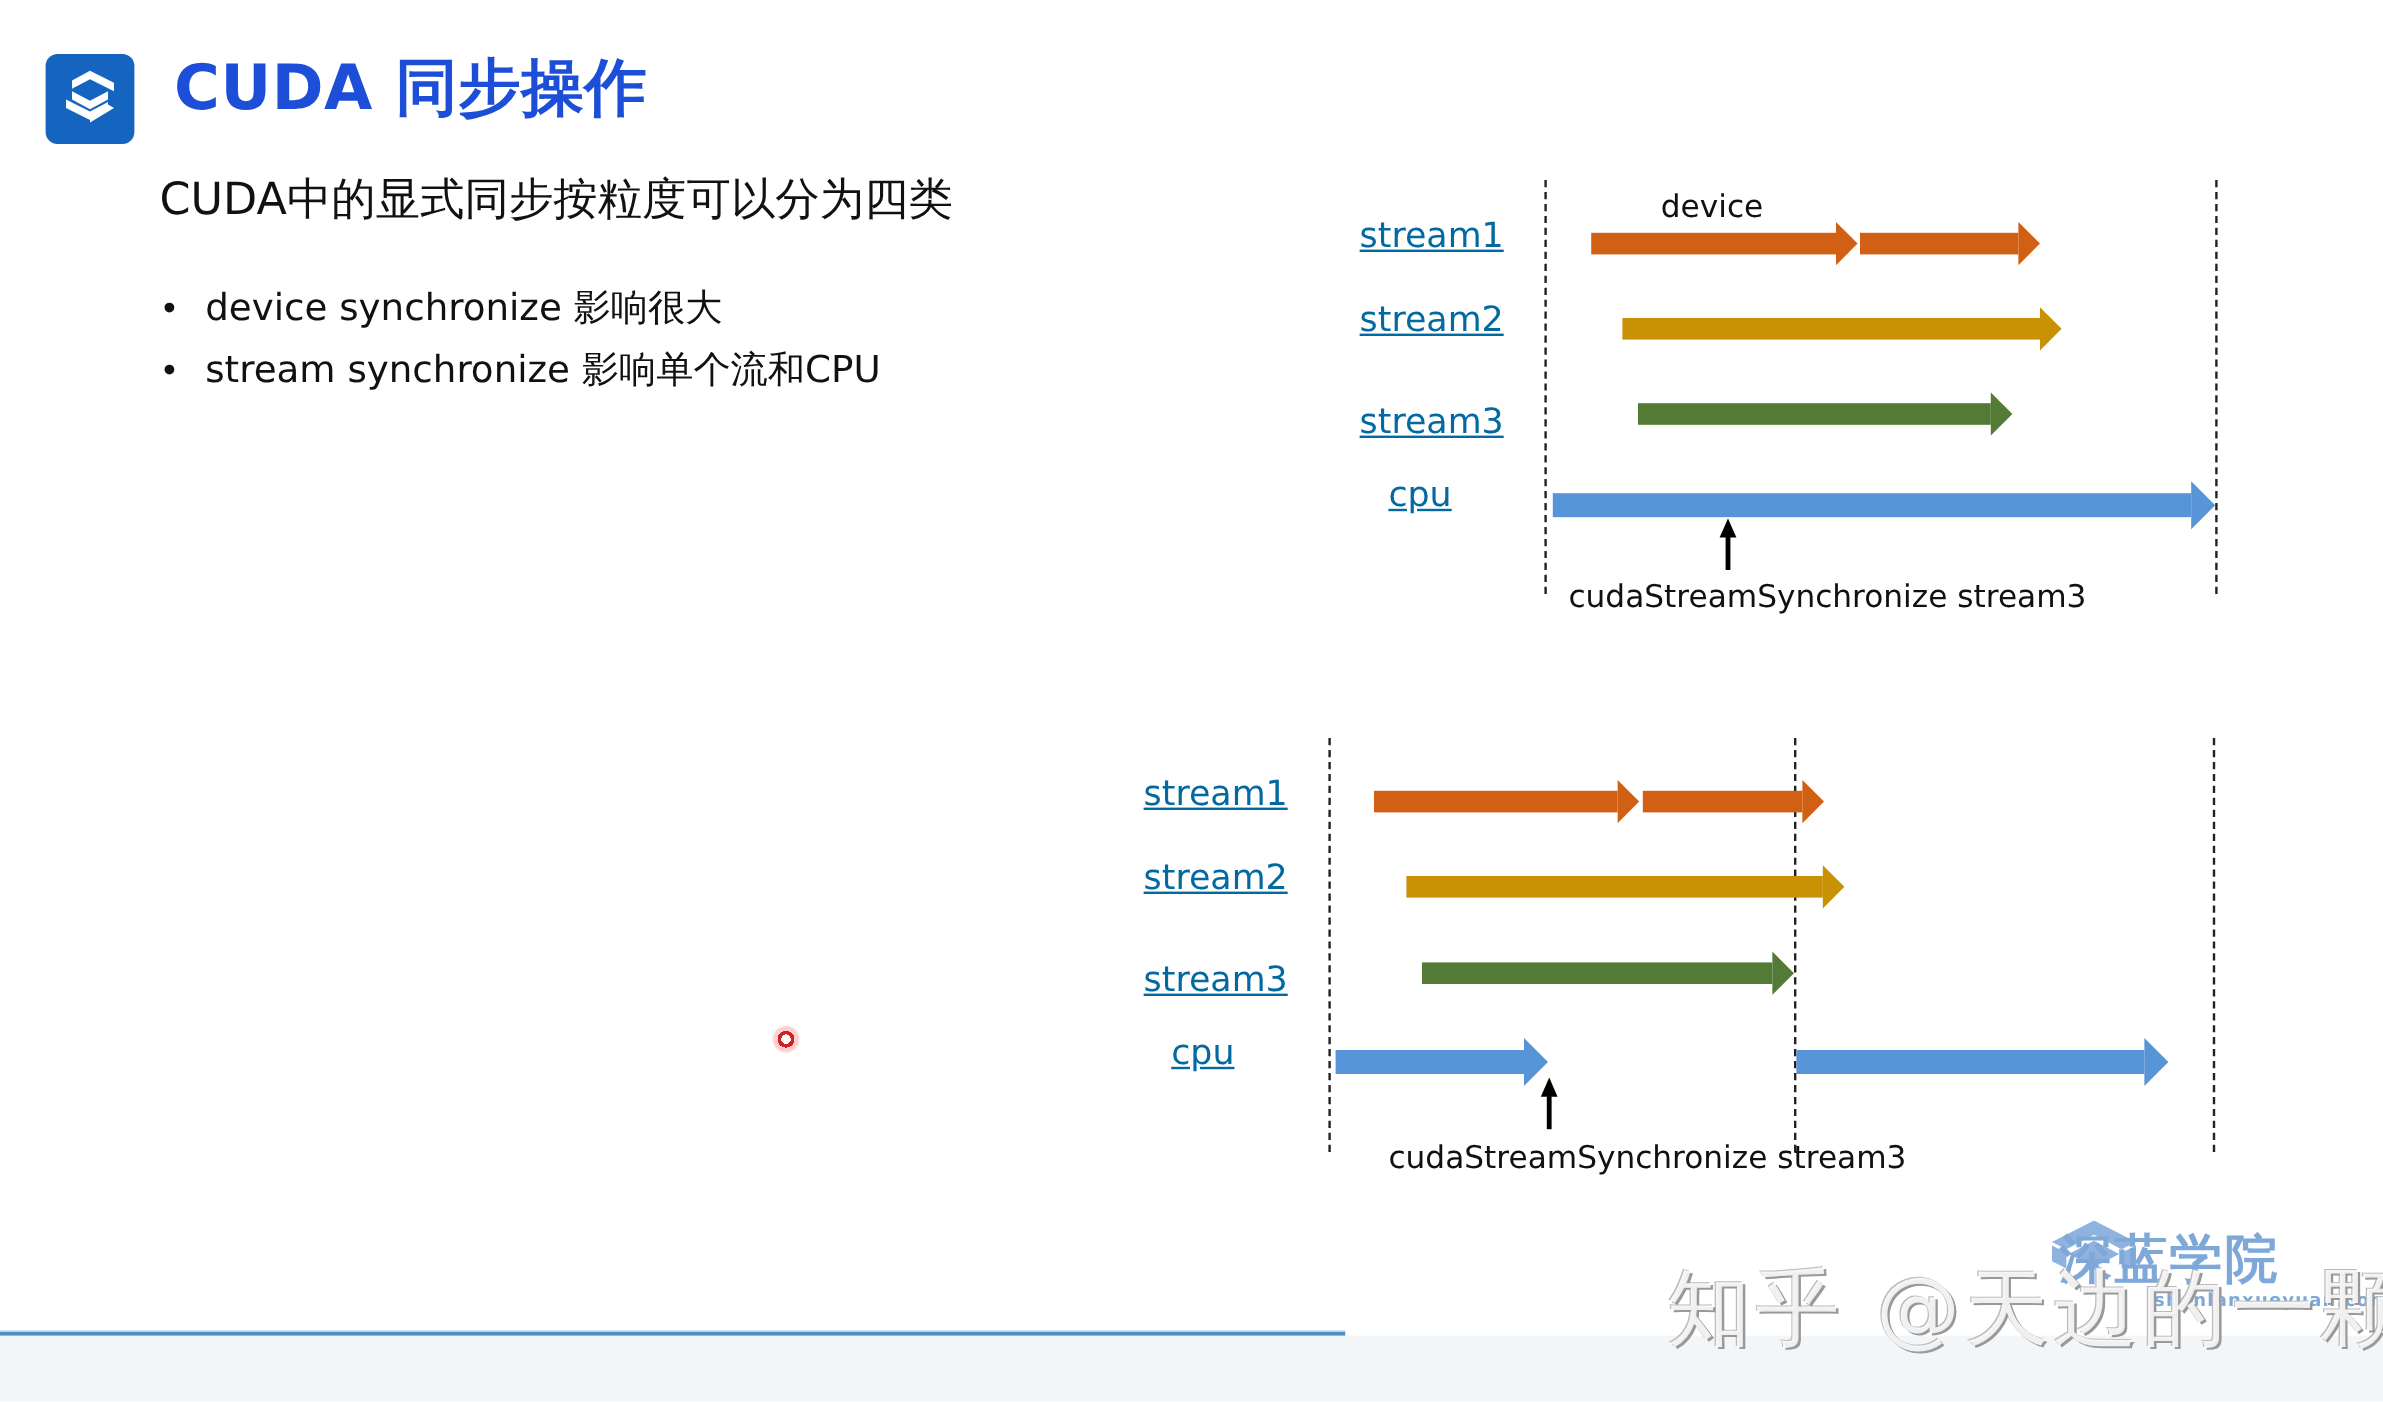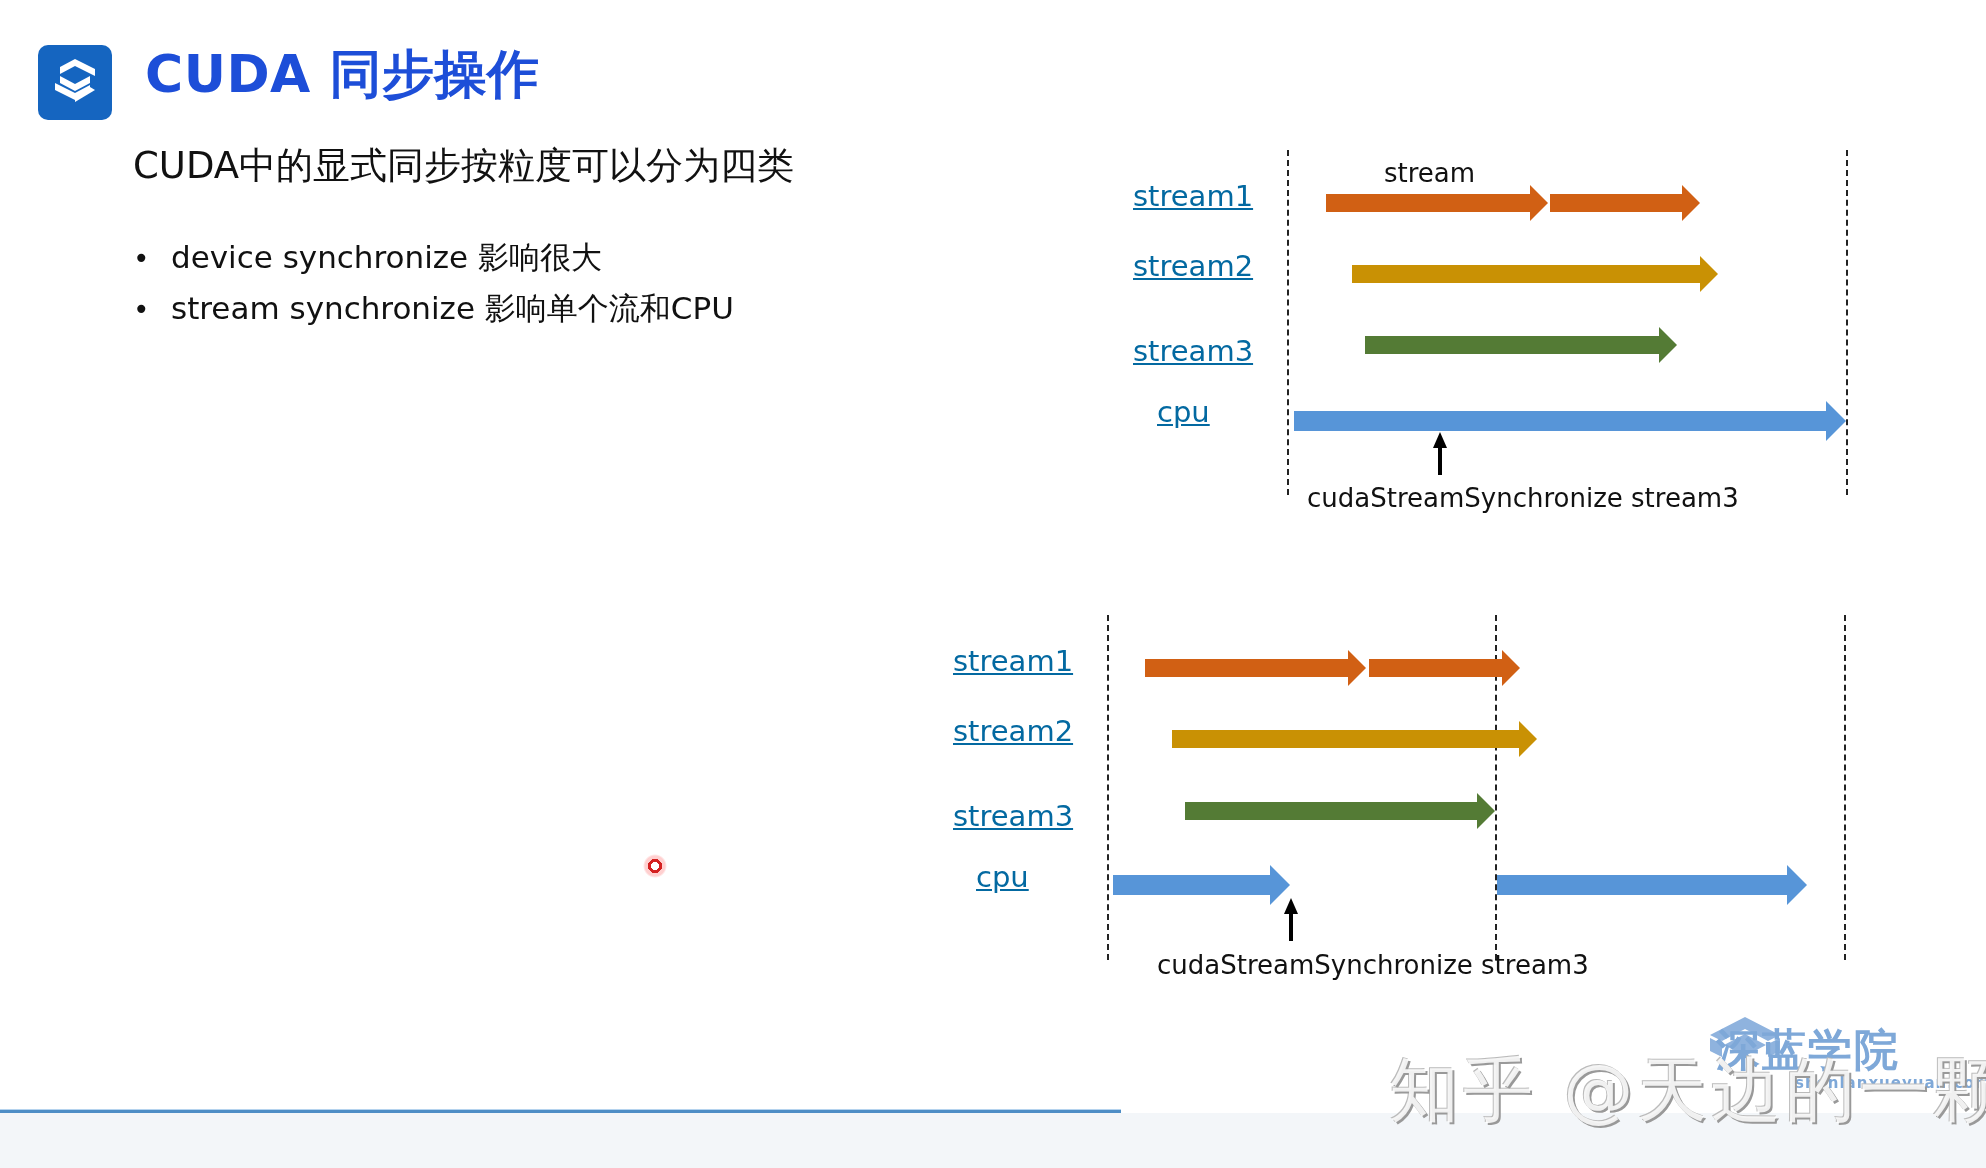--- a/index.html
+++ b/index.html
@@ -66,21 +66,21 @@
   <span class="dot">•</span><span>device synchronize  影响很大</span>
 </div>
 <div class="abs bullet" style="top:293px;">
   <span class="dot">•</span><span class="strong">stream synchronize</span><span> 影响单个流和CPU</span>
 </div>
 
 <div>
   <div class="abs dash" style="left:1287px; top:150px; height:345px;"></div>
   <div class="abs dash" style="left:1846px; top:150px; height:345px;"></div>
 
-  <div class="abs small" style="left:1384px; top:160px;">stream</div>
+  <div class="abs small" style="left:1384px; top:160px;">device</div>
 
   <div class="abs lbl" style="left:1133px; top:182px;">stream1</div>
   <div class="abs lbl" style="left:1133px; top:252px;">stream2</div>
   <div class="abs lbl" style="left:1133px; top:337px;">stream3</div>
   <div class="abs lbl" style="left:1157px; top:398px;">cpu</div>
 
   <div class="arrow" style="left:1326px; top:185px; width:222px;">
     <div class="shaft" style="width:204px; background:#D16014;"></div>
       <div class="head" style="border-left-color:#D16014;"></div>
   </div>

